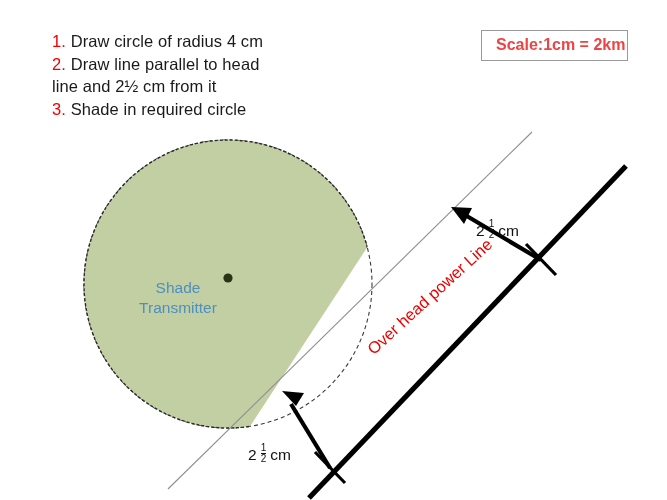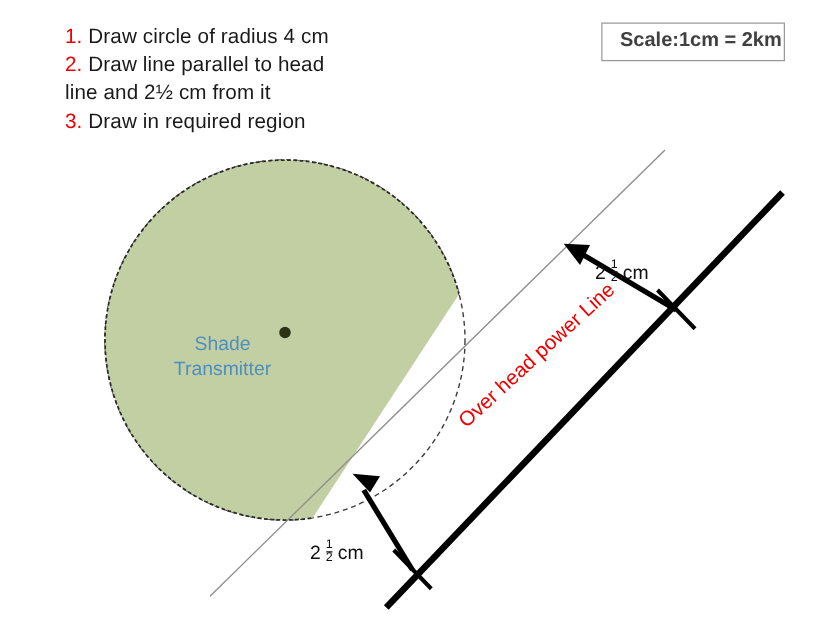--- a/index.html
+++ b/index.html
@@ -9,21 +9,21 @@
   }
   body {
     width: 667px;
     height: 500px;
     position: relative;
     overflow: hidden;
     font-family: "Liberation Sans", sans-serif;
   }
   #stage {
     position: absolute;
-    left: 0; top: 0;
+    left: 0; top: 12px;
     width: 667px;
     height: 380px;
   }
   svg.diagram {
     position: absolute;
     left: 0; top: 0;
     width: 667px;
     height: 500px;
   }
 
@@ -51,21 +51,21 @@
   }
 
   
   #scale-box {
     position: absolute;
     left: 481px;
     top: 18px;
     padding: 5px 2px 6px 14px;
     border: 1px solid #9a9a9a;
     background: #ffffff;
-    color: #404040;
+    color: #ef4444;
     font-size: 16px;
     font-weight: bold;
     white-space: nowrap;
   }
 
   
   .lbl {
     position: absolute;
     white-space: nowrap;
   }
@@ -156,21 +156,21 @@
       <polygon points="282,379 296,394 304,381" fill="#000000"></polygon>
     </g>
 
     <circle cx="228" cy="266" r="4.6" fill="#2b3316"></circle>
   </svg>
 
   <div id="instructions">
     <div class="step"><span class="num">1.</span><span class="body"> Draw circle of radius 4 cm</span></div>
     <div class="step"><span class="num">2.</span><span class="body"> Draw line parallel to head
 line and 2½ cm from it</span></div>
-    <div class="step"><span class="num">3.</span><span class="body"> Draw in required region</span></div>
+    <div class="step"><span class="num">3.</span><span class="body"> Shade in required circle</span></div>
   </div>
 
   <div id="scale-box">
     <span>Scale:1cm = 2km</span>
   </div>
 
   <div class="lbl" id="radio-label">
     <span class="l1">Shade</span>
     <span class="l2">Transmitter</span>
   </div>

